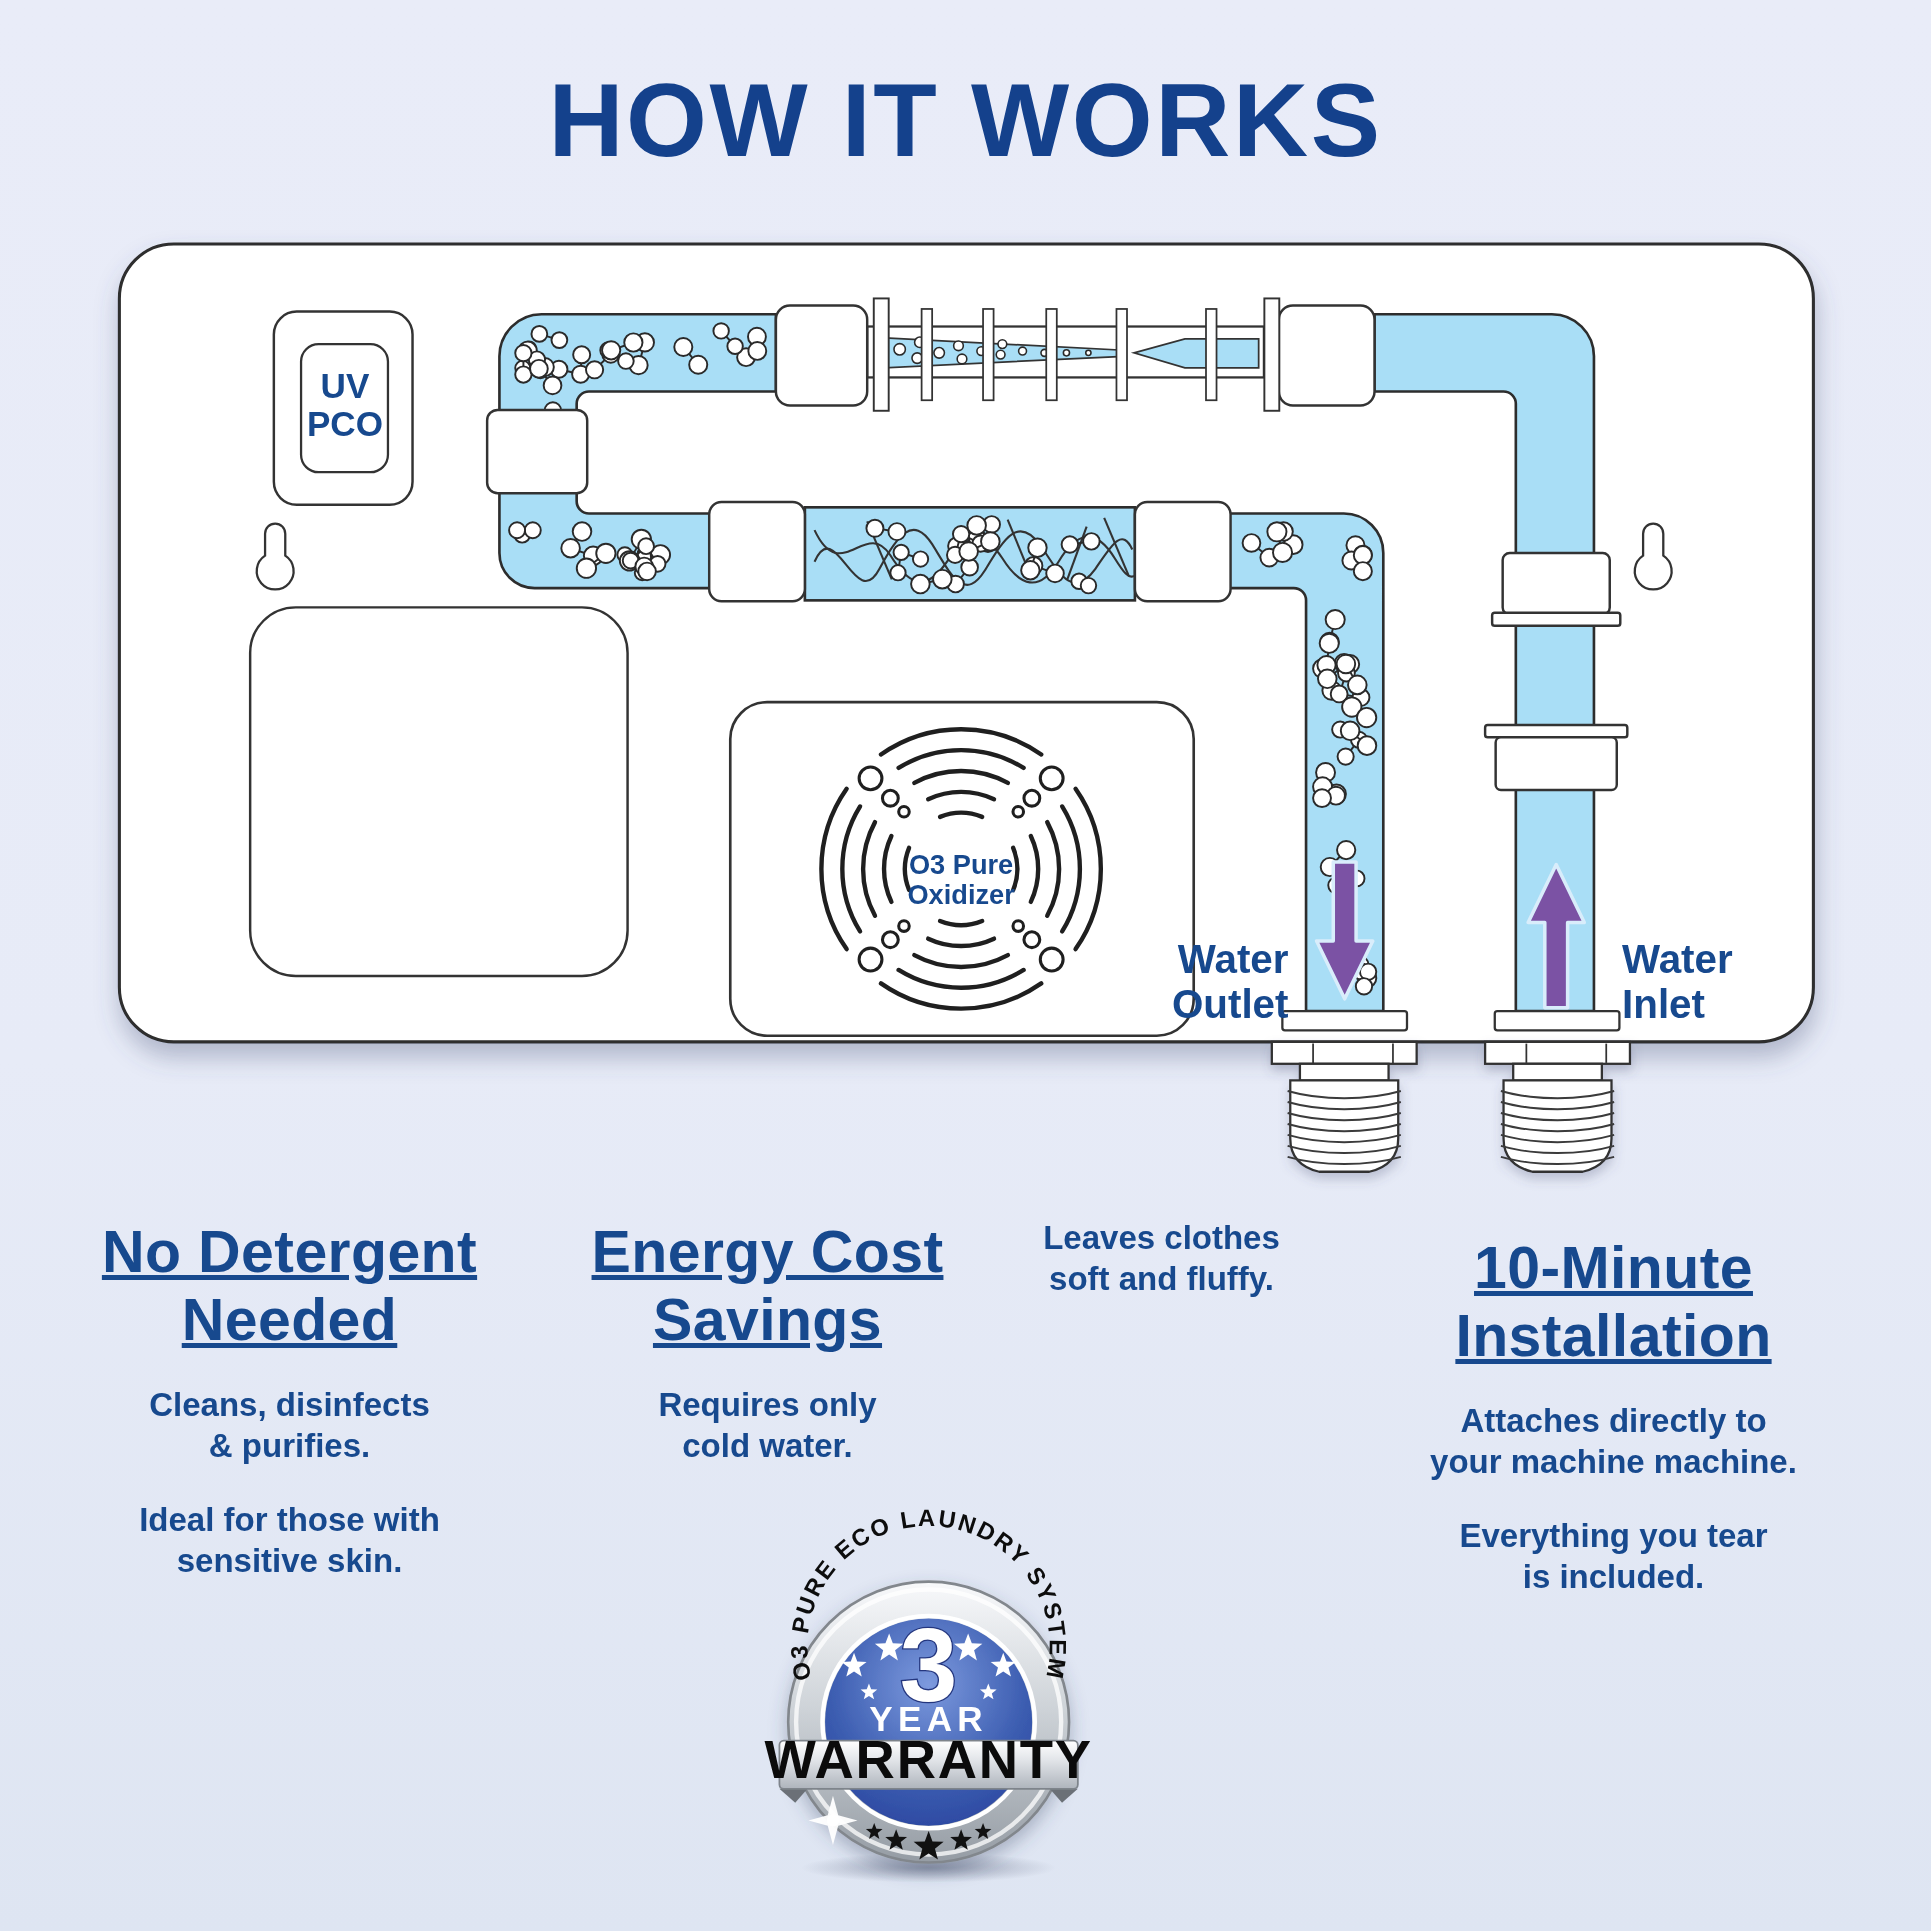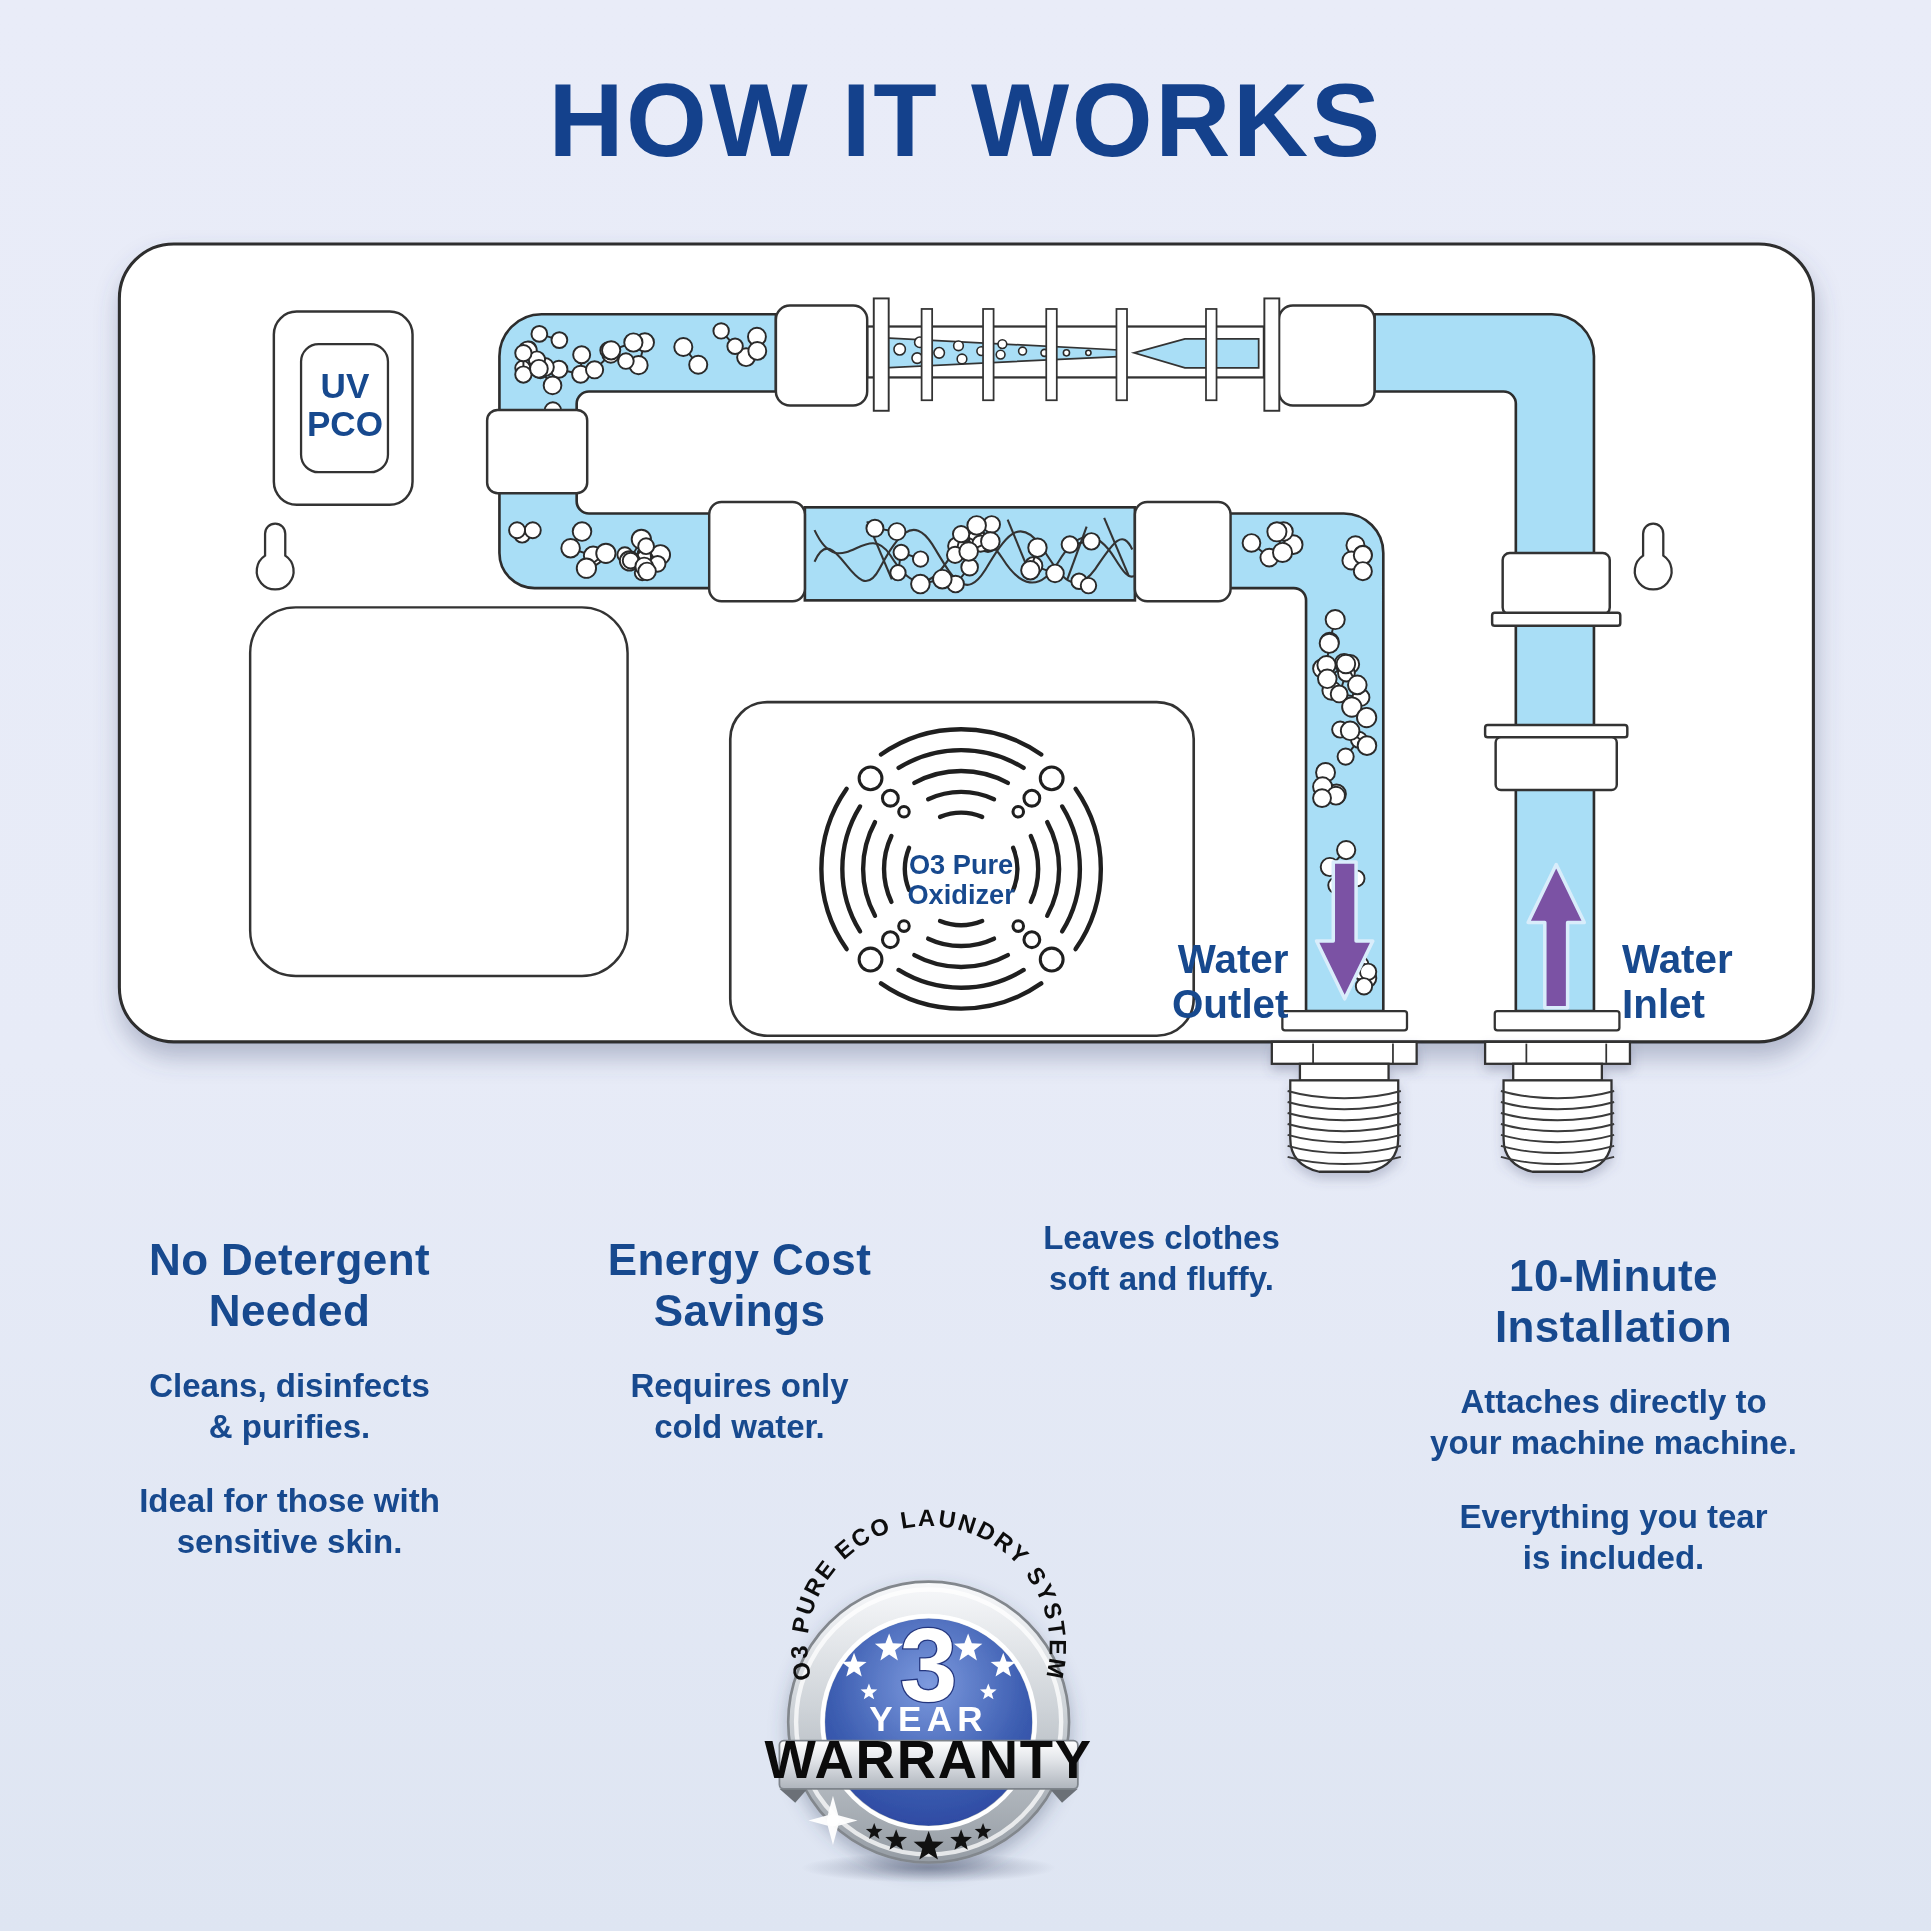--- a/index.html
+++ b/index.html
@@ -12,21 +12,21 @@
   .title{
     position:absolute;top:61px;left:0;width:100%;
     text-align:center;font-size:104px;font-weight:800;
     color:#14418c;letter-spacing:2.6px;
   }
   svg.diagram{position:absolute;left:0;top:0;}
   svg text{font-family:"Liberation Sans", sans-serif;}
   .t-navy{fill:#17498e;font-weight:800;}
   .benefits{position:absolute;top:1218px;left:0;width:1931px;height:711px;}
   .benefit-col{position:absolute;text-align:center;color:#17498e;white-space:pre-line;}
-  .benefit-col h2{font-size:44px;line-height:1.16;font-weight:800;margin:16px 0 30px 0;letter-spacing:0.4px;}
+  .benefit-col h2{font-size:59px;line-height:1.16;font-weight:800;margin:0 0 30px 0;letter-spacing:0.4px;text-decoration:underline;}
   .benefit-col p{font-size:33px;line-height:1.24;font-weight:700;margin:0 0 33px 0;}
 </style>
 </head>
 <body>
 
 <div class="stage">
 
   <div class="title">HOW IT WORKS</div>
 
   <svg class="diagram" width="1931" height="1931" viewBox="0 0 2200 2200">
@@ -466,21 +466,21 @@
           <circle cx="949" cy="2074" r="7" fill="#ffffff"></circle>
         </g>
     </g>
   </svg>
 
   <div class="benefits">
       <div class="benefit-col" style="left: 83px; width: 413px; top: 0px;"><h2>No Detergent
 Needed</h2><p>Cleans, disinfects
 &amp; purifies.</p><p>Ideal for those with
 sensitive skin.</p></div>
-      <div class="benefit-col" style="left: 533px; width: 413px; top: 0px;"><h2>Energy Cost
+      <div class="benefit-col" style="left: 561px; width: 413px; top: 0px;"><h2>Energy Cost
 Savings</h2><p>Requires only
 cold water.</p></div>
       <div class="benefit-col" style="left: 955px; width: 413px; top: 0px;"><p>Leaves clothes
 soft and fluffy.</p></div>
       <div class="benefit-col" style="left: 1407px; width: 413px; top: 16px;"><h2>10-Minute
 Installation</h2><p>Attaches directly to
 your machine machine.</p><p>Everything you tear
 is included.</p></div>
     </div>
 </div>

